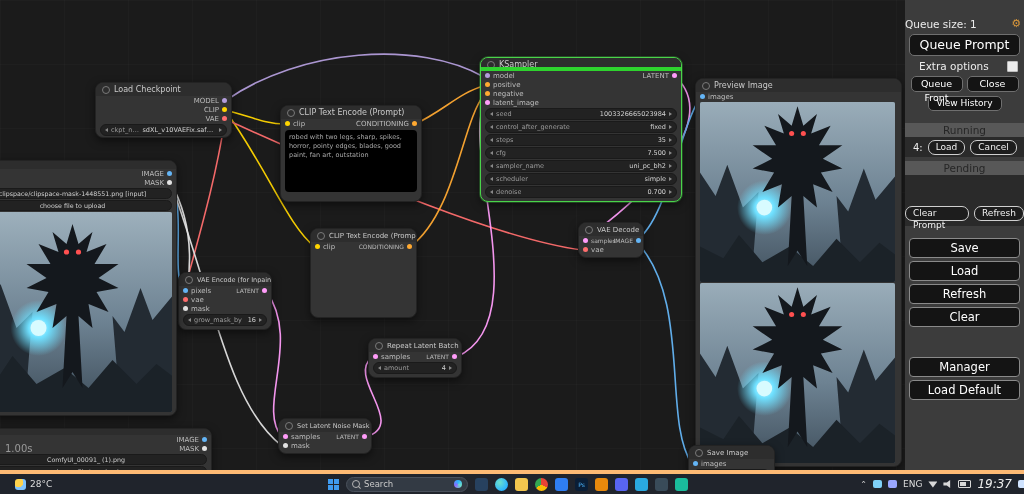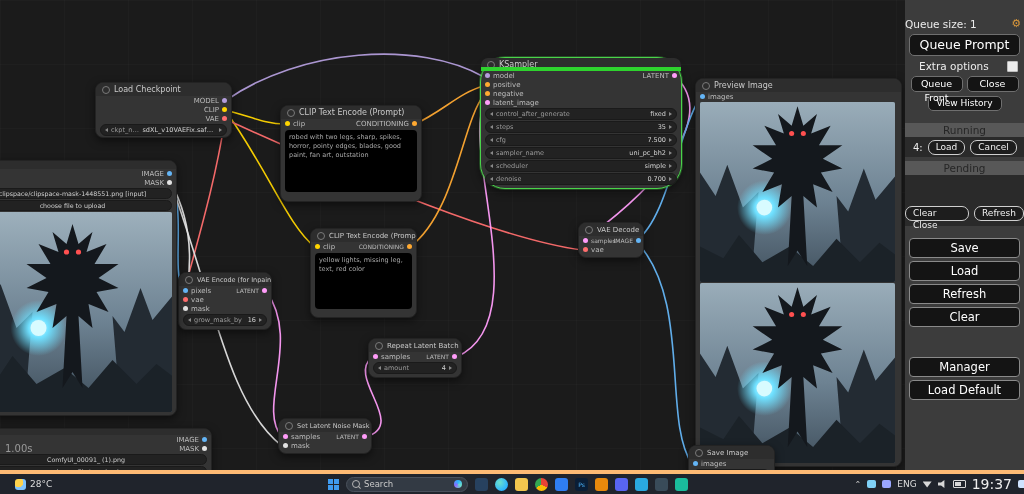--- a/index.html
+++ b/index.html
@@ -112,21 +112,21 @@
   .bing { margin-left:auto; width:8px; height:8px; border-radius:50%;
     background:conic-gradient(#2bb3ff, #6ee0c9, #8a6cff, #2bb3ff); }
   .tb-icon { width:13px; height:13px; border-radius:3px; display:flex; align-items:center; justify-content:center; font-size:6px; color:#fff; }
   .tb-tray { position:absolute; right:5px; display:flex; align-items:center; gap:6px; height:100%; }
   .tray-glyph { color:#cfcfcf; font-size:8px; }
   .wifi { width:9px; height:7px; background:#d8d8d8; clip-path:polygon(50% 100%, 0 15%, 100% 15%); }
   .vol { width:9px; height:8px; background:#d8d8d8; clip-path:polygon(0 32%, 38% 32%, 75% 0, 75% 100%, 38% 68%, 0 68%); }
   .batt { width:11px; height:6px; border:1px solid #d8d8d8; border-radius:1px; position:relative; }
   .batt::after { content:""; position:absolute; left:1px; top:1px; bottom:1px; width:6px; background:#d8d8d8; }
   .bubble { width:9px; height:8px; background:#cfe3ff; border-radius:2px; }
-  .tb-time { font-size:14px; color:#eee; }
+  .tb-time { font-size:12px; color:#eee;font-style:italic; }
 </style>
 </head>
 <body>
 
 <svg width="0" height="0" style="position:absolute" aria-hidden="true">
   <defs>
     <linearGradient id="sky" x1="0" y1="0" x2="0" y2="1">
       <stop offset="0" stop-color="#9db0bc"></stop>
         <stop offset="0.55" stop-color="#6d8292"></stop>
         <stop offset="1" stop-color="#3d4c59"></stop>
@@ -233,24 +233,23 @@
     <div class="nrow">
       <span class="pg">
           <span class="dot d-clip"></span>
           <span>clip</span>
         </span>
       <span class="pg">
           <span style="font-size:6px;">CONDITIONING</span>
           <span class="dot d-cond"></span>
         </span>
     </div>
-    <div class="ntext" style="height:50px;">yellow lights, missing leg, text, red color</div>
-  </div>
-
-  <div class="node selected" style="left:480px;top:57px;width:200px;border-radius:25px;">
+  </div>
+
+  <div class="node selected" style="left:480px;top:57px;width:200px;">
     <div class="nhead">
       <span class="ndot"></span>
       <span>KSampler</span>
       <span class="progress"></span>
     </div>
     <div class="nrow">
       <span class="pg">
           <span class="dot d-model"></span>
           <span>model</span>
         </span>
@@ -272,20 +271,26 @@
           <span>negative</span>
         </span>
         <span></span>
     </div>
     <div class="nrow">
       <span class="pg">
           <span class="dot d-latent"></span>
           <span>latent_image</span>
         </span>
         <span></span>
+    </div>
+    <div class="widget">
+      <span class="arrl"></span>
+      <span class="wl">seed</span>
+      <span class="wv">1003326665023984</span>
+      <span class="arrr"></span>
     </div>
     <div class="widget">
       <span class="arrl"></span>
       <span class="wl">control_after_generate</span>
       <span class="wv">fixed</span>
       <span class="arrr"></span>
     </div>
     <div class="widget">
       <span class="arrl"></span>
       <span class="wl">steps</span>
@@ -526,21 +531,21 @@
   <div class="sb-btn sb-hist">View History</div>
 
   <div class="sb-band first">Running</div>
   <div class="run-row">
     <span>4:</span>
     <span class="mini-btn">Load</span>
     <span class="mini-btn">Cancel</span>
   </div>
   <div class="sb-band" style="margin-top:4px;">Pending</div>
   <div class="pending-area">
-    <span class="mini-btn">Clear Close</span>
+    <span class="mini-btn">Clear Prompt</span>
     <span class="mini-btn">Refresh</span>
   </div>
 
   <div style="margin-top:12px;">
     <div class="sb-btn sb-action">Save</div>
     <div class="sb-btn sb-action">Load</div>
     <div class="sb-btn sb-action">Refresh</div>
     <div class="sb-btn sb-action">Clear</div>
     <div class="sb-btn sb-action sb-manager">Manager</div>
     <div class="sb-btn sb-action">Load Default</div>

